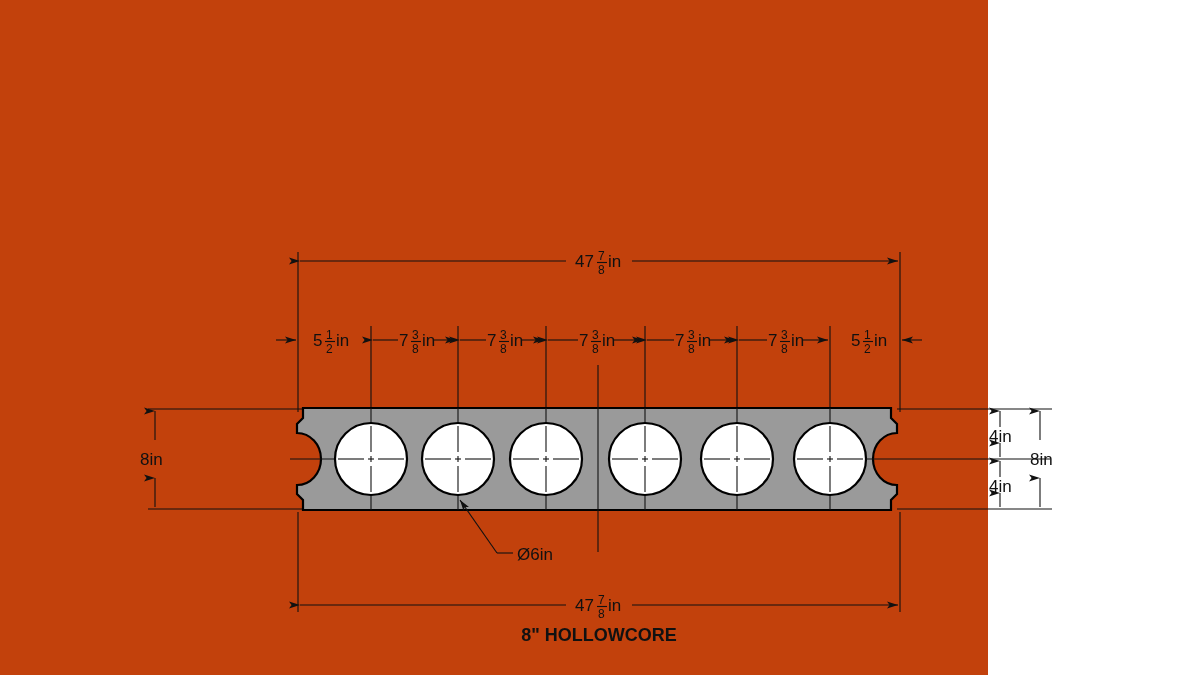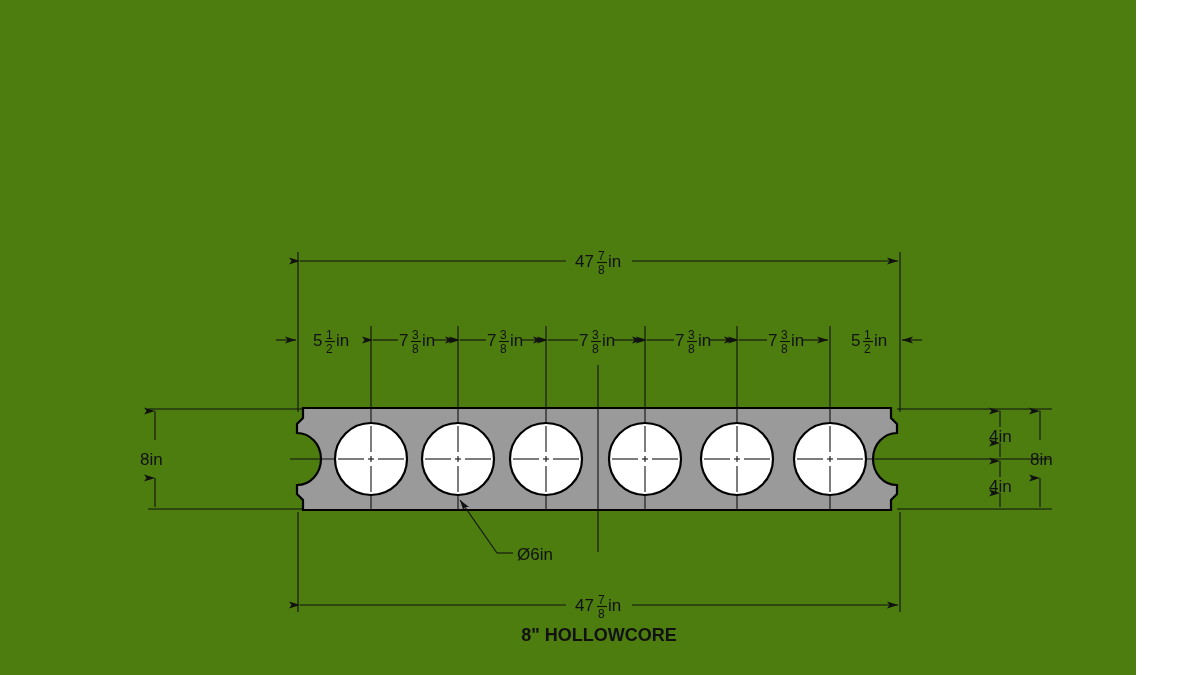--- a/index.html
+++ b/index.html
@@ -1,18 +1,18 @@
 <!DOCTYPE html>
 <html><head>
 <meta charset="utf-8">
 <style>
   html,body{margin:0;padding:0;background:#ffffff;}
   body{width:1200px;height:675px;overflow:hidden;
        font-family:"Liberation Sans", sans-serif;}
-  #stage{position:relative;width:1136px;height:675px;background:#4d7c0f;}
+  #stage{position:relative;width:988px;height:675px;background:#c2410c;}
   svg#drawing{position:absolute;left:0;top:0;width:1200px;height:675px;display:block;}
   .dimtext{font-family:"Liberation Sans", sans-serif;font-size:17px;fill:#111;}
   .fracwhole{font-family:"Liberation Sans", sans-serif;font-size:17px;fill:#111;}
   .fracnum{font-family:"Liberation Sans", sans-serif;font-size:12px;fill:#111;}
   .title{font-family:"Liberation Sans", sans-serif;font-size:18px;font-weight:bold;fill:#111;}
   .ln{stroke:#111;fill:none;}
   .thin{stroke-width:1.1;}
   .ext{stroke-width:1.1;}
   .body-outline{stroke:#000;stroke-width:2.2;fill:#9a9a9a;}
   .void{stroke:#000;stroke-width:2.2;fill:#ffffff;}

